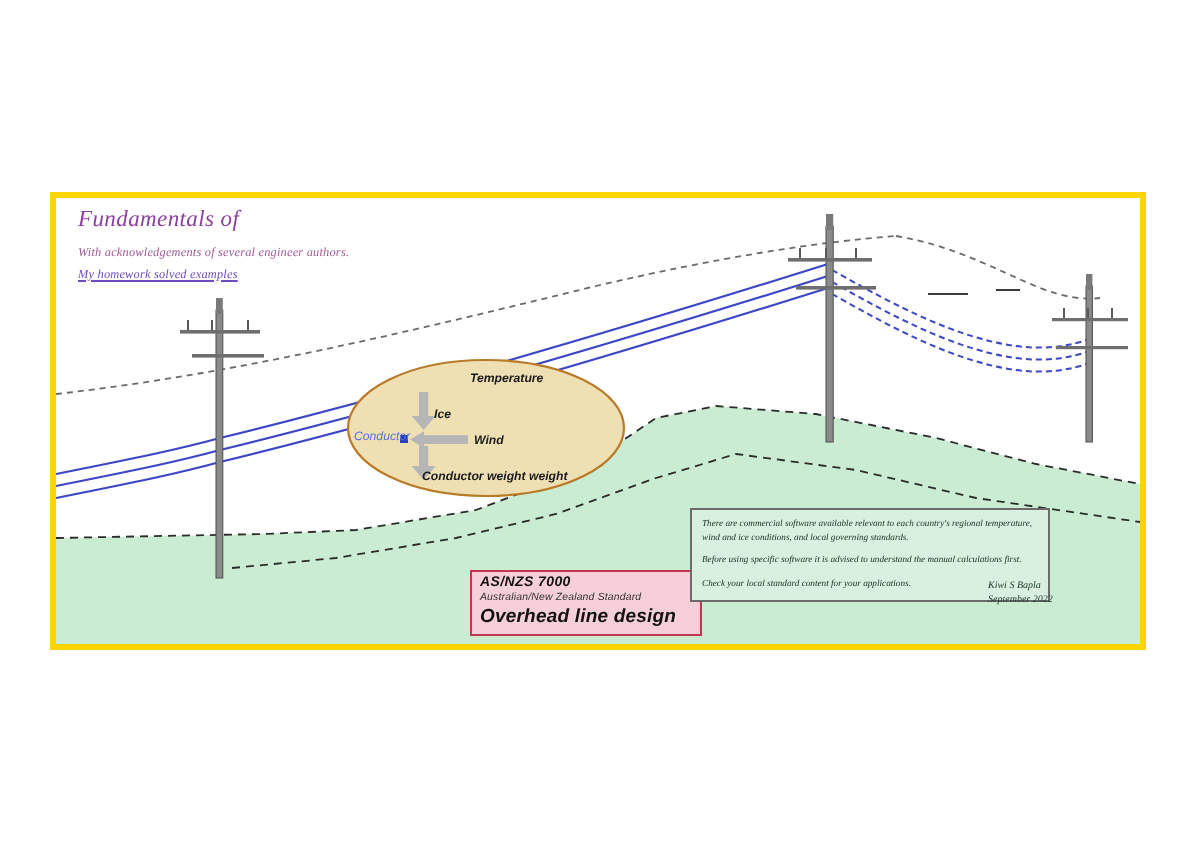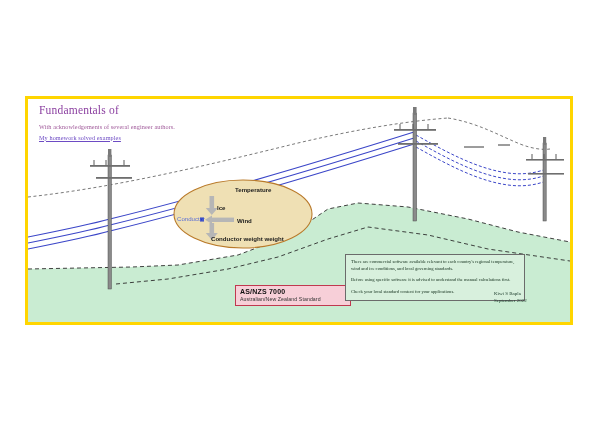--- a/index.html
+++ b/index.html
@@ -14,21 +14,21 @@
   
   .slide{
     position:absolute;
     left:25px;top:96px;
     width:548px;height:229px;
     background:#ffffff;
     border:3px solid #ffd500;
     box-sizing:border-box;
     overflow:hidden;
   }
-  .slide-inner{position:absolute;inset:0;overflow:hidden;}
+  .slide-inner{position:absolute;inset:0;overflow:hidden;font-style:italic;}
 
   
   .scene{position:absolute;left:0;top:0;width:542px;height:223px;}
 
   
   .titleblock{
     position:absolute;left:11px;top:5px;z-index:6;
     color:#8b3fa0;
     line-height:1.12;
   }
@@ -194,20 +194,21 @@
         <div class="le-label le-temp">Temperature</div>
         <div class="le-label le-ice">Ice</div>
         <div class="le-label le-wind">Wind</div>
         <div class="le-label le-cww">Conductor weight weight</div>
         <div class="le-cond">Conductor</div>
       </div>
 
       <div class="std-box">
         <div class="std-code">AS/NZS 7000</div>
         <div class="std-name">Australian/New Zealand Standard</div>
+        <div class="std-title">Overhead line design</div>
       </div>
 
       <div class="note-box">
         <p class="note-p">There are commercial software available relevant to each country's regional temperature, wind and ice conditions, and local governing standards.</p>
         <p class="note-p">Before using specific software it is advised to understand the manual calculations first.</p>
         <p class="note-p">Check your local standard content for your applications.</p>
       </div>
 
       <div class="credit">
         <div>Kiwi S Bapla</div>

